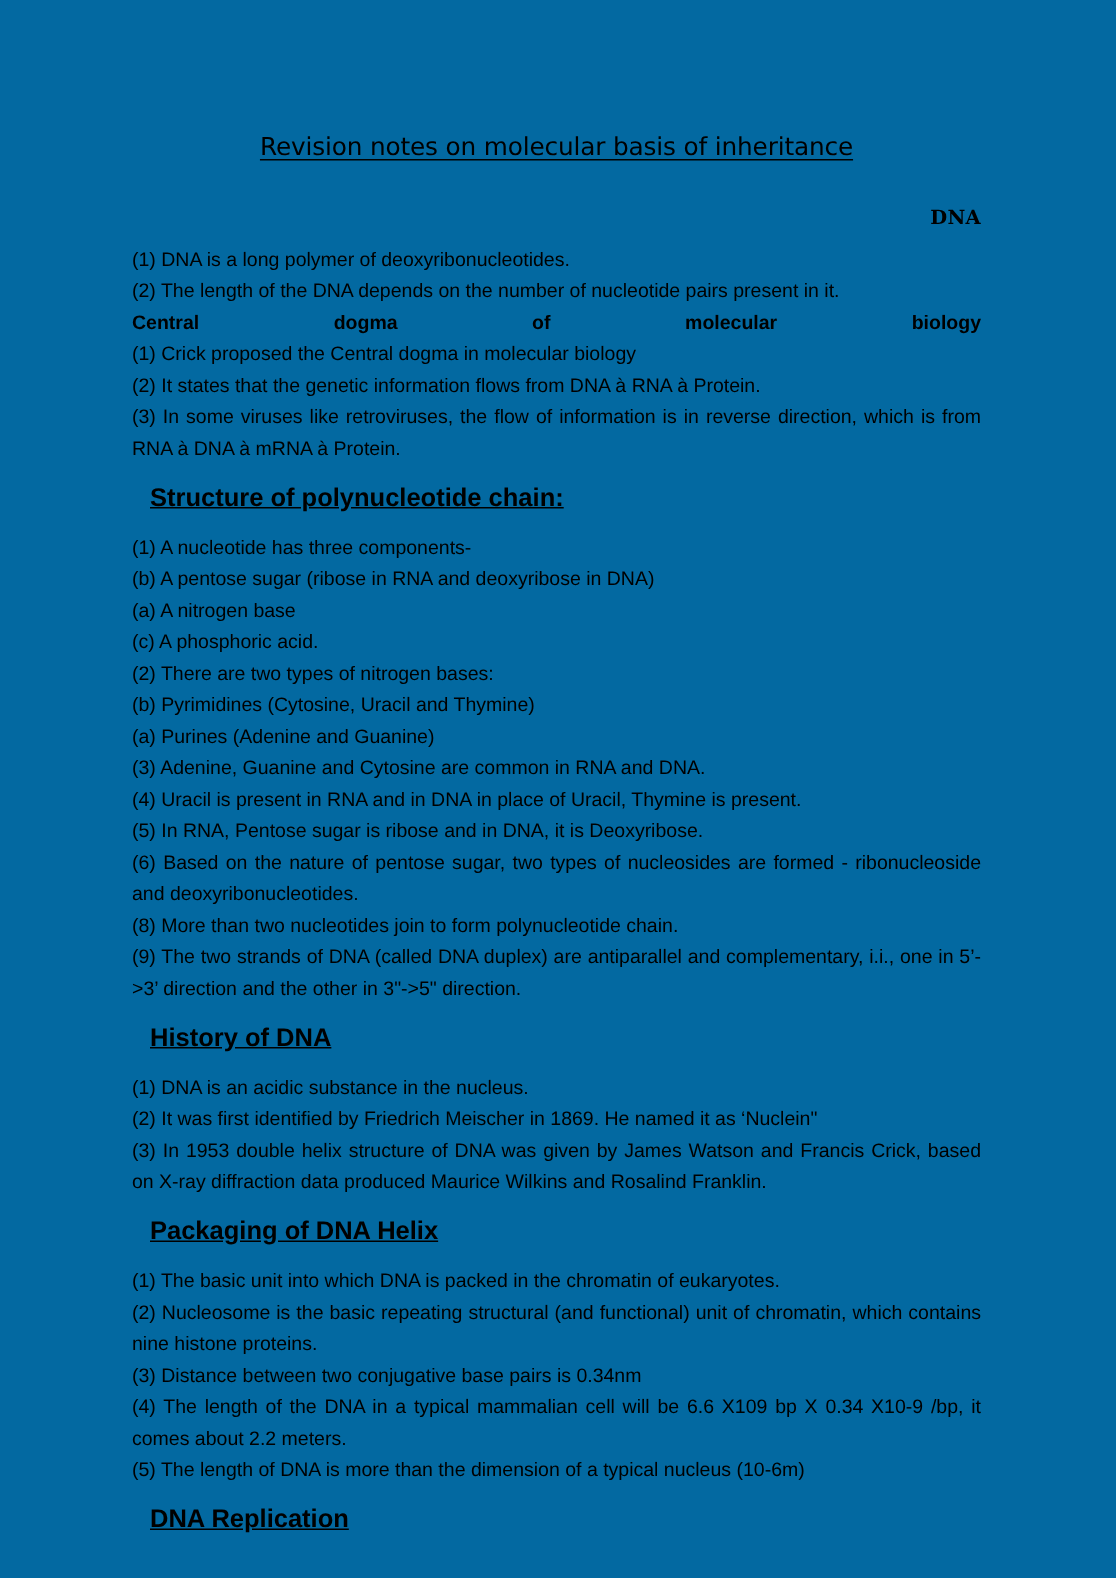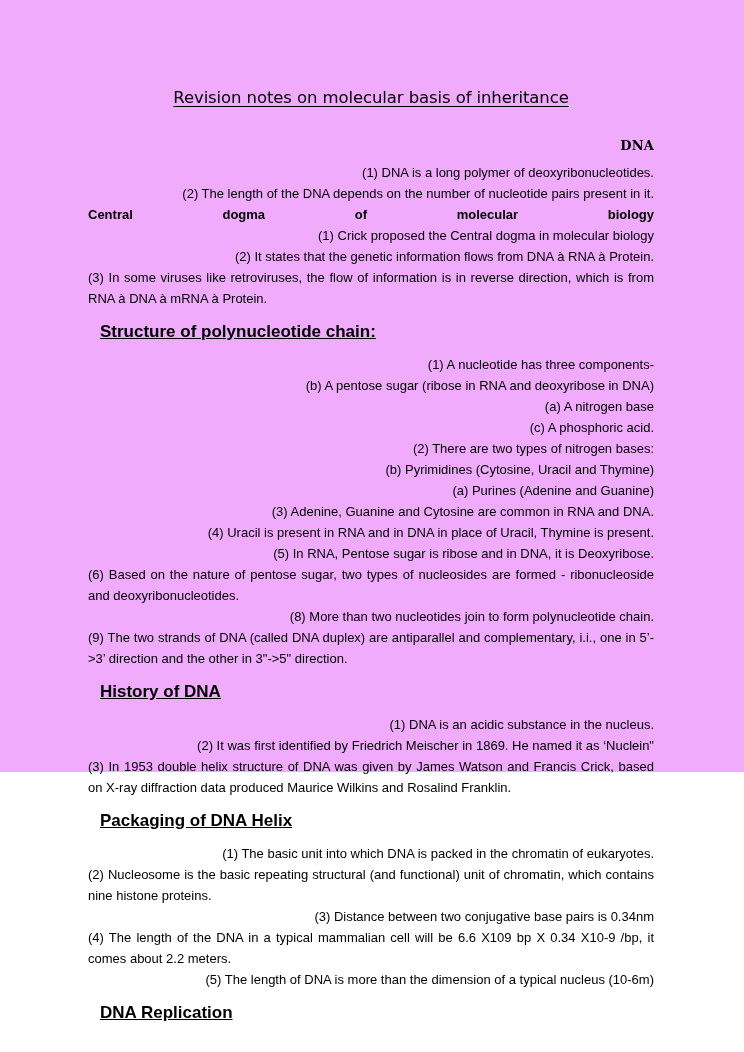--- a/index.html
+++ b/index.html
@@ -11,22 +11,22 @@
     width: 744px;
     height: 1052px;
     font-family: "Liberation Sans", sans-serif;
     color: #000000;
     -webkit-font-smoothing: antialiased;
   }
 
   #page {
     position: relative;
     width: 744px;
-    height: 772px;
-    background: #f0abfc;
+    height: 1052px;
+    background: #0369a1;
     box-sizing: border-box;
     padding: 88px 90px 0 88px;
   }
 
   
   .doc-title {
     font-family: "DejaVu Sans", sans-serif;
     font-size: 16.5px;
     font-weight: 400;
     text-align: center;
@@ -66,21 +66,21 @@
     white-space: pre-wrap;
   }
 
   
   .line {
     font-family: "Liberation Sans", sans-serif;
     font-size: 13px;
     font-weight: 400;
     margin: 0;
     line-height: 21px;
-    text-align: right;
+    text-align: left;
   }
   .line.justify {
     text-align: justify;
     text-align-last: left;
   }
 </style>
 </head>
 <body>
 
 <div id="page">

